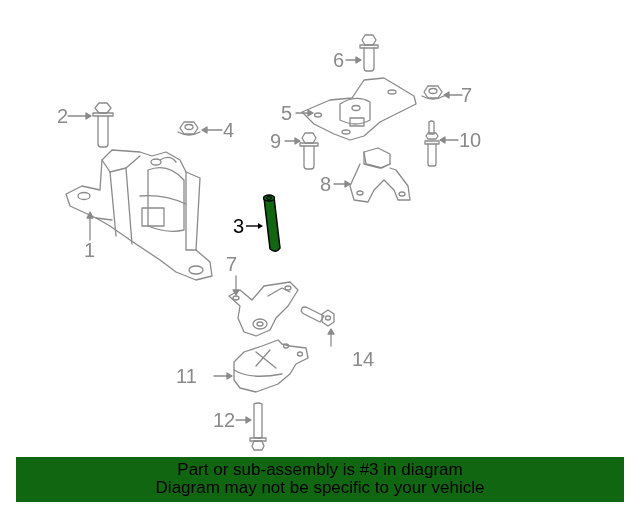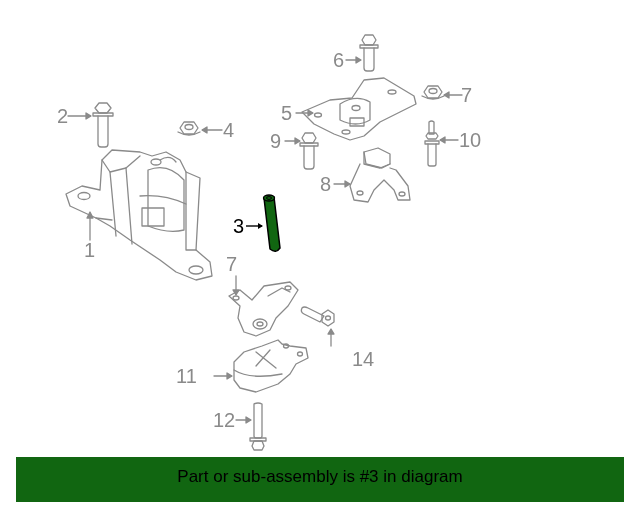--- a/index.html
+++ b/index.html
@@ -1,20 +1,20 @@
 <!DOCTYPE html>
 <html><head>
 <meta charset="utf-8">
 <style>
   html, body { margin: 0; padding: 0; background: #ffffff; }
   body { width: 640px; height: 512px; position: relative; overflow: hidden; font-family: "Liberation Sans", sans-serif; }
   #diagram { position: absolute; left: 0; top: 0; width: 640px; height: 512px; }
   .callout { position: absolute; font-family: "Liberation Sans", sans-serif; font-size: 20px; color: #8a8a8a; line-height: 1; }
   .callout.active { color: #000000; }
-  #banner { position: absolute; left: 16px; top: 457px; width: 608px; height: 45px; background: #116611; text-align: center; color: #000; font-family: "Liberation Sans", sans-serif; font-size: 17px; line-height: 18px; padding-top: 11px; box-sizing: border-box; }
+  #banner { position: absolute; left: 16px; top: 457px; width: 608px; height: 45px; background: #116611; text-align: center; color: #000; font-family: "Liberation Sans", sans-serif; font-size: 17px; line-height: 18px; padding-top: 4px; box-sizing: border-box; }
   #banner div { white-space: nowrap; }
 </style>
 </head>
 <body>
 
 <svg id="diagram" viewBox="0 0 640 512" xmlns="http://www.w3.org/2000/svg">
   <g fill="none" stroke="#8a8a8a" stroke-width="1.3" stroke-linejoin="round" stroke-linecap="round">
 
     <g>
       <path d="M95 108 l4 -5 h8 l4 5 l-4 5 h-8 z"></path>
@@ -163,13 +163,14 @@
 <div class="callout" style="left:270px;top:131px;">9</div>
 <div class="callout" style="left:459px;top:130px;">10</div>
 <div class="callout" style="left:320px;top:174px;">8</div>
 <div class="callout" style="left:226px;top:254px;">7</div>
 <div class="callout" style="left:320px;top:349px;margin-left:32px;">14</div>
 <div class="callout" style="left:176px;top:366px;">11</div>
 <div class="callout" style="left:213px;top:410px;">12</div>
 
 <div id="banner">
   <div>Part or sub-assembly is #3 in diagram</div>
+  <div>Diagram may not be specific to your vehicle</div>
 </div>
 
 </body></html>

